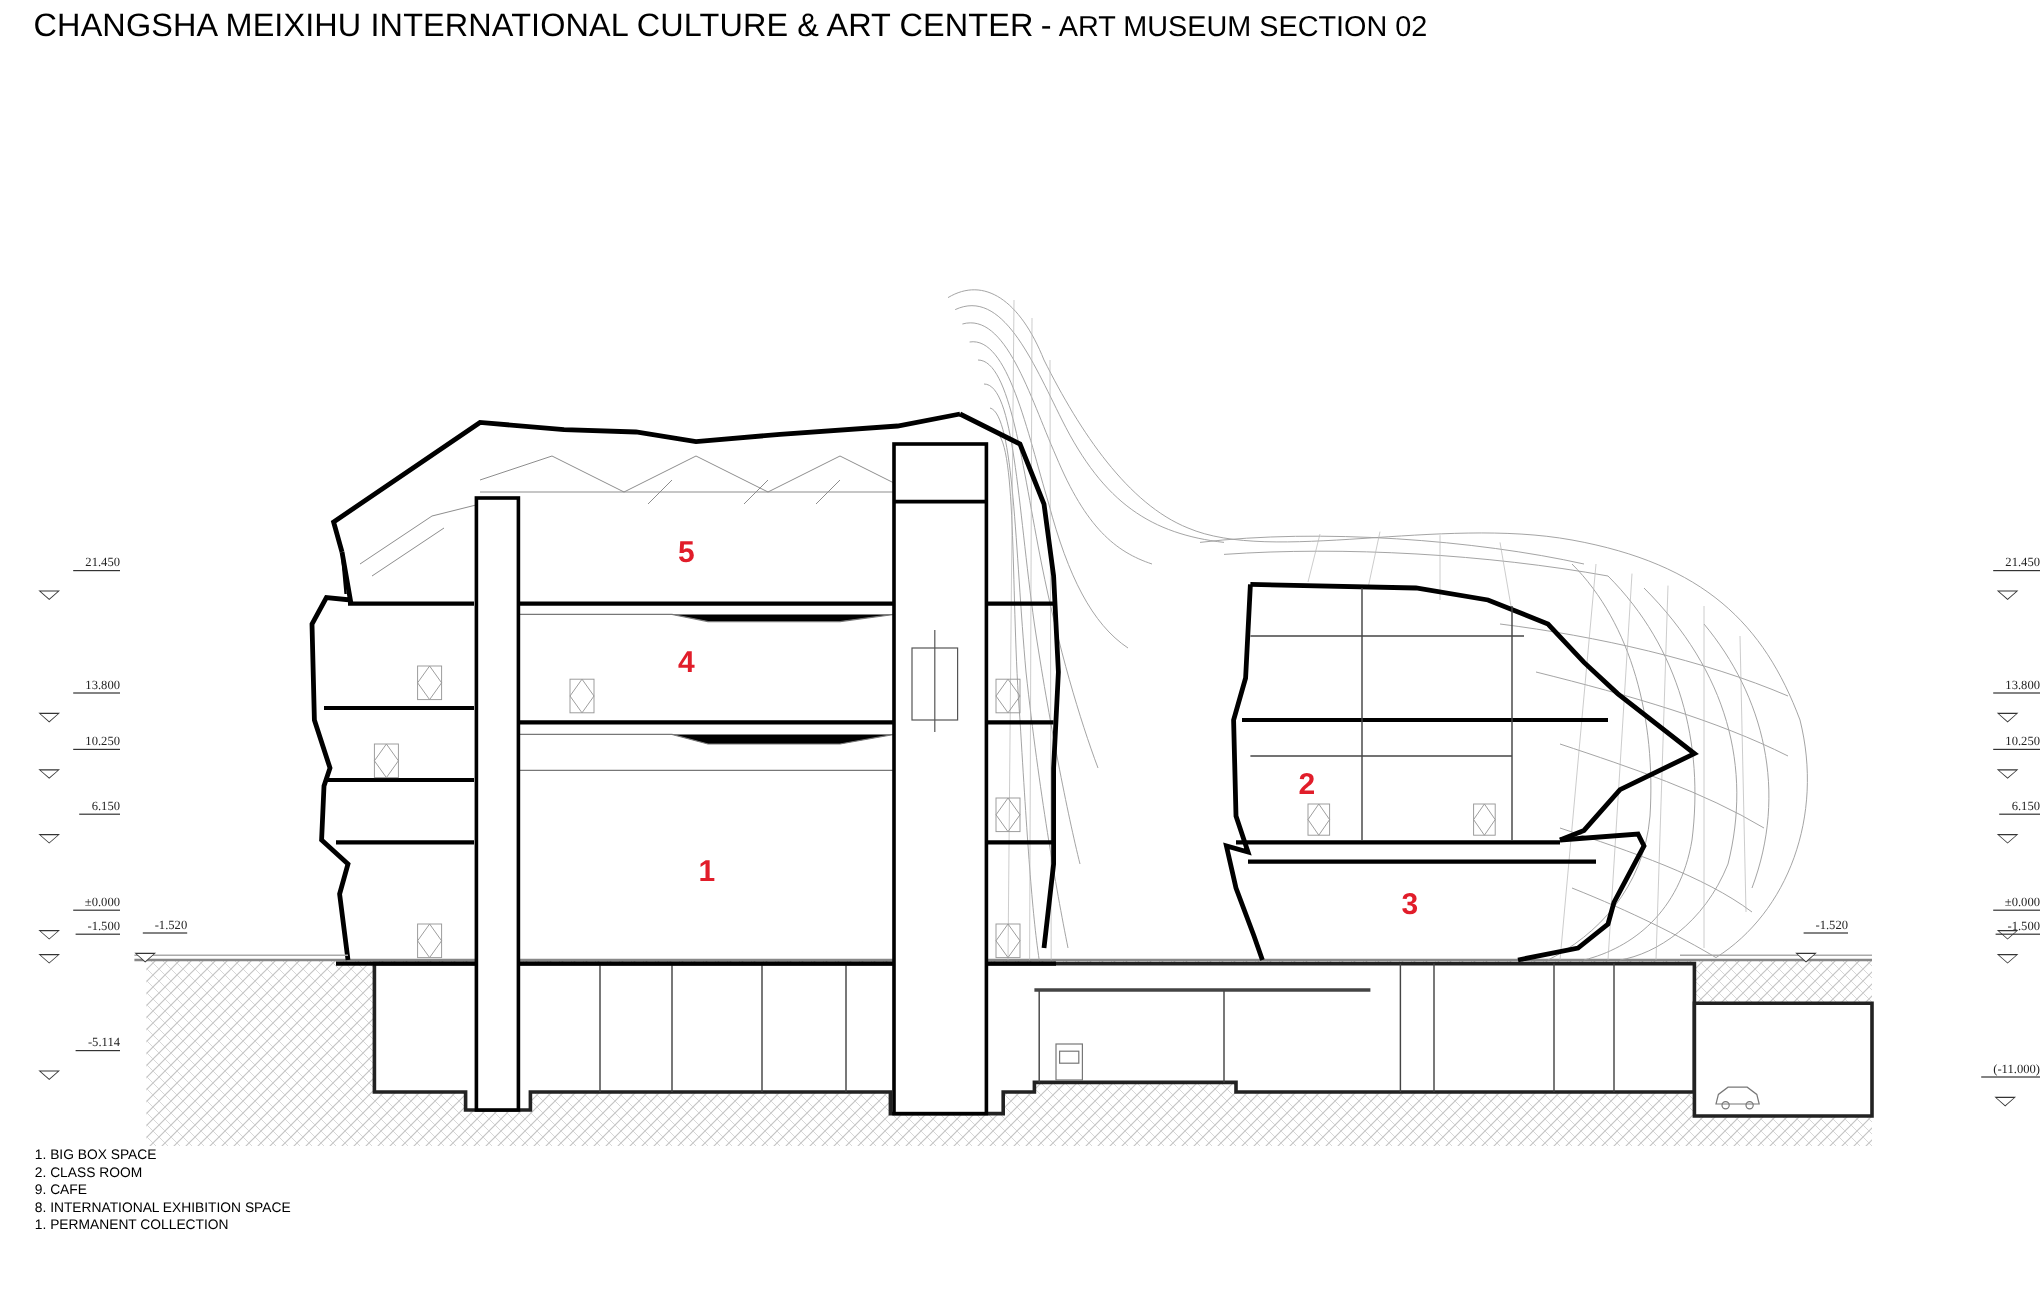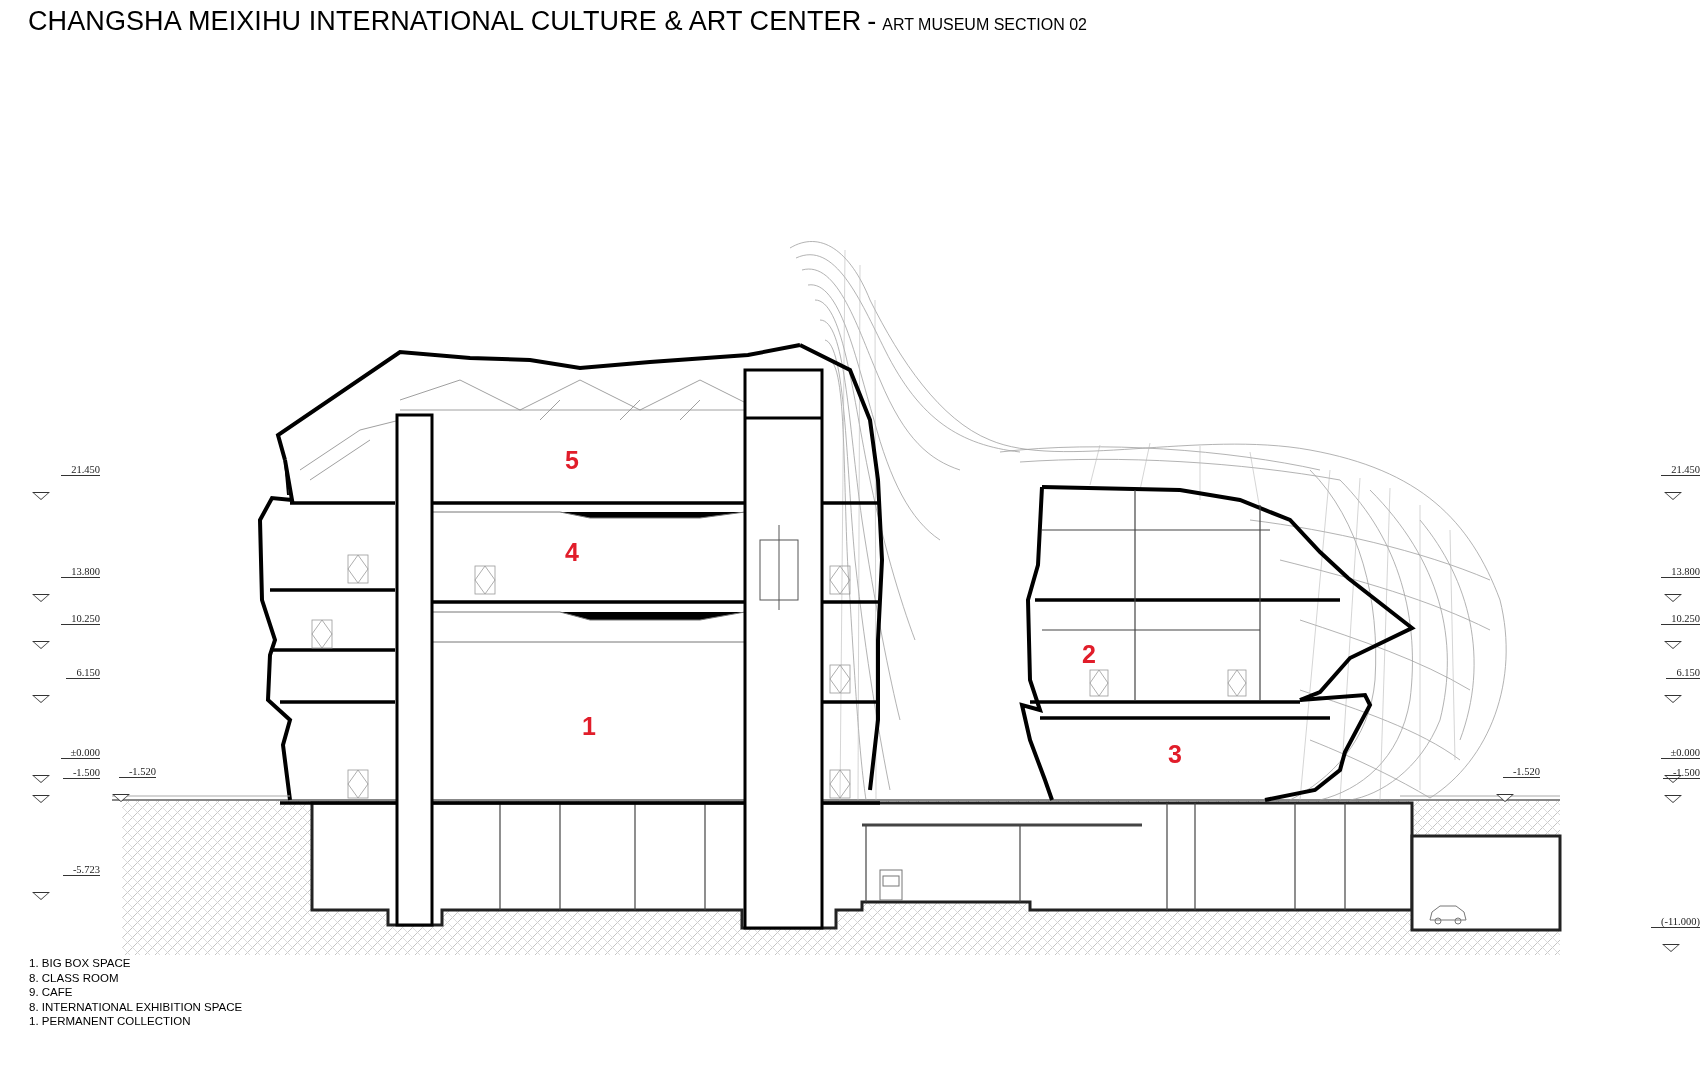--- a/index.html
+++ b/index.html
@@ -1,20 +1,20 @@
 <!DOCTYPE html>
 <html><head>
 <meta charset="utf-8">
 <style>
   html, body { margin: 0; padding: 0; background: #ffffff; }
   body { width: 1700px; height: 1085px; position: relative; overflow: hidden; font-family: "Liberation Sans", sans-serif; color: #000; }
   .title { position: absolute; left: 28px; top: 6px; white-space: nowrap; font-family: "Liberation Sans", sans-serif; }
   .title .main { font-size: 27px; letter-spacing: 0.1px; }
   .title .sep { font-size: 27px; margin: 0 6px; }
-  .title .sub { font-size: 16px; }
+  .title .sub { font-size: 24px; }
   .drawing { position: absolute; left: 0; top: 0; width: 1700px; height: 1085px; }
   .elev { position: absolute; font-family: "Liberation Serif", serif; font-size: 10.5px; color: #222; width: 70px; height: 22px; }
   .elev .lbl { position: absolute; right: 0; bottom: 24px; border-bottom: 1px solid #333; padding-left: 10px; line-height: 11px; text-align: right; white-space: nowrap; }
   .elev .tri { position: absolute; left: 2px; bottom: 0; width: 0; height: 0; border-left: 9px solid transparent; border-right: 9px solid transparent; border-top: 8px solid #333; }
   .elev .tri::after { content: ""; position: absolute; left: -7px; top: -7px; border-left: 7px solid transparent; border-right: 7px solid transparent; border-top: 6px solid #fff; }
   .room-num { position: absolute; color: #e11d2a; font-family: "Liberation Sans", sans-serif; font-weight: bold; font-size: 25px; }
   .legend { position: absolute; left: 29px; top: 956px; font-size: 11.5px; line-height: 14.6px; font-family: "Liberation Sans", sans-serif; }
   .legend div { white-space: nowrap; }
 </style>
 </head>
@@ -209,21 +209,21 @@
   </div>
 <div class="elev" style="left:30px; top:761px;">
     <span class="lbl">±0.000</span>
     <span class="tri"></span>
   </div>
 <div class="elev" style="left:30px; top:781px;">
     <span class="lbl">-1.500</span>
     <span class="tri"></span>
   </div>
 <div class="elev" style="left:30px; top:878px;">
-    <span class="lbl">-5.723</span>
+    <span class="lbl">-5.114</span>
     <span class="tri"></span>
   </div>
 
 <div class="elev" style="left:1662px; top:478px; width:38px;">
     <span class="lbl">21.450</span>
     <span class="tri"></span>
   </div>
 <div class="elev" style="left:1662px; top:580px; width:38px;">
     <span class="lbl">13.800</span>
     <span class="tri"></span>
@@ -237,21 +237,21 @@
     <span class="tri"></span>
   </div>
 <div class="elev" style="left:1662px; top:761px; width:38px;">
     <span class="lbl">±0.000</span>
     <span class="tri"></span>
   </div>
 <div class="elev" style="left:1662px; top:781px; width:38px;">
     <span class="lbl">-1.500</span>
     <span class="tri"></span>
   </div>
-<div class="elev" style="left:1660px; top:900px; width:40px;margin-top:30px;">
+<div class="elev" style="left:1660px; top:900px; width:40px;">
     <span class="lbl">(-11.000)</span>
     <span class="tri"></span>
   </div>
 
 <div class="elev" style="left:110px; top:780px; width:46px;">
     <span class="lbl">-1.520</span>
     <span class="tri"></span>
   </div>
 <div class="elev" style="left:1494px; top:780px; width:46px;">
     <span class="lbl">-1.520</span>
@@ -259,17 +259,17 @@
   </div>
 
 <div class="room-num" style="left:582px; top:712px;">1</div>
 <div class="room-num" style="left:1082px; top:640px;">2</div>
 <div class="room-num" style="left:1168px; top:740px;">3</div>
 <div class="room-num" style="left:565px; top:538px;">4</div>
 <div class="room-num" style="left:565px; top:446px;">5</div>
 
 <div class="legend">
   <div>1. BIG BOX SPACE</div>
-  <div>8. CLASS ROOM</div>
+  <div>2. CLASS ROOM</div>
   <div>9. CAFE</div>
   <div>8. INTERNATIONAL EXHIBITION SPACE</div>
   <div>1. PERMANENT COLLECTION</div>
 </div>
 
 </body></html>

